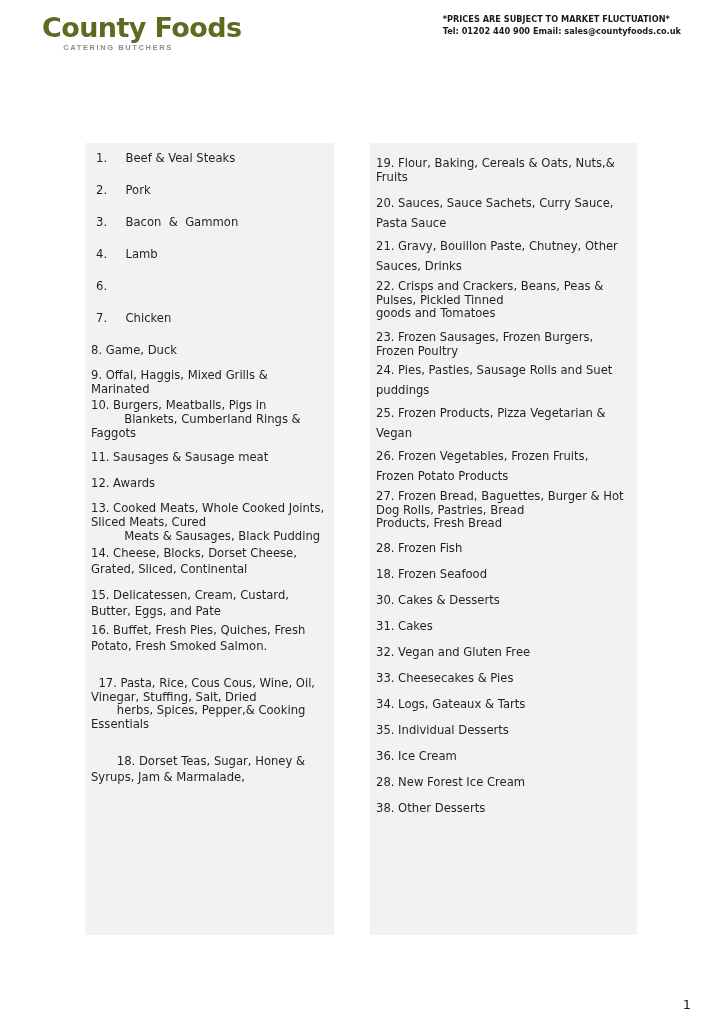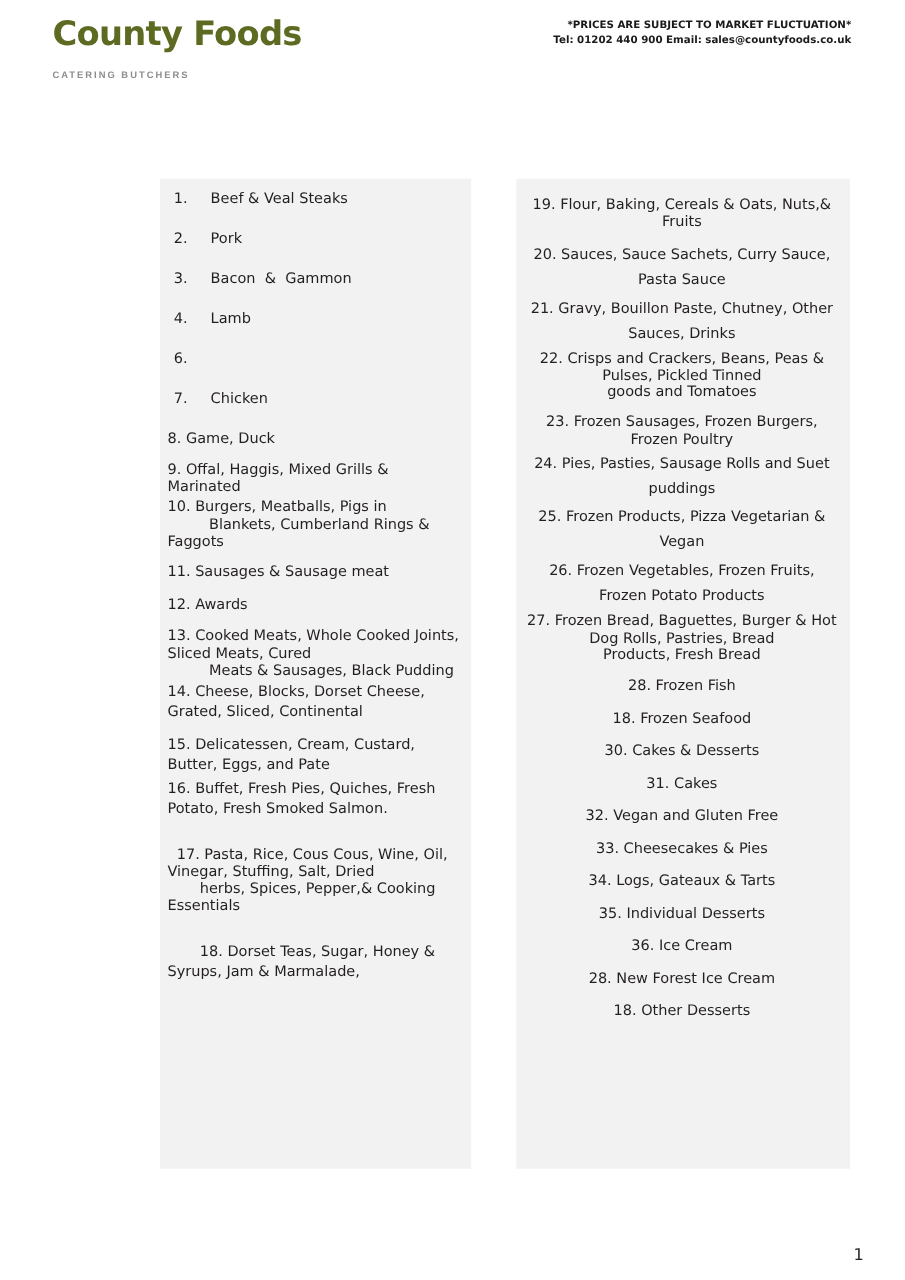--- a/index.html
+++ b/index.html
@@ -39,30 +39,30 @@
     letter-spacing: -0.6px;
     line-height: 1.05;
     white-space: nowrap;
   }
   .logo-sub {
     font-family: "Liberation Sans", sans-serif;
     font-size: 7.5px;
     font-weight: bold;
     color: #8d8d8d;
     letter-spacing: 1.6px;
-    text-align: left;
+    text-align: center;
     width: 152px;
-    margin-top: 13px;
+    margin-top: 1px;
     white-space: nowrap;
   }
   .header-notice {
     position: absolute;
     right: 18px;
     top: 14px;
-    text-align: right;
+    text-align: left;
     line-height: 1.45;
     margin-left: 28px;
   }
   .notice-line {
     font-family: "DejaVu Sans", sans-serif;
     font-size: 8.2px;
     font-weight: bold;
     color: #1a1a1a;
     white-space: nowrap;
   }
@@ -71,36 +71,34 @@
   .columns {
     position: absolute;
     top: 143px;
     left: 0;
     width: 724px;
   }
   .col {
     position: absolute;
     background: #f2f2f2;
     box-sizing: border-box;
-    margin-left: 43px;
   }
   .col-left {
     left: 85px;
     top: 0;
     width: 249px;
     height: 792px;
     padding: 8px 6px 10px 6px;
   }
   .col-right {
     left: 370px;
     top: 0;
     width: 267px;
     height: 792px;
     padding: 14px 8px 10px 6px;
-    text-align: center;
   }
 
   .entry {
     font-family: "DejaVu Sans", sans-serif;
     font-size: 11.6px;
     color: #231f20;
     line-height: 1.38;
     margin: 0 0 0 0;
     white-space: pre-wrap;
   }
@@ -186,18 +184,18 @@
       <p class="entry  gap-md">28. Frozen Fish</p>
       <p class="entry  gap-md">18. Frozen Seafood</p>
       <p class="entry  gap-md">30. Cakes &amp; Desserts</p>
       <p class="entry  gap-md">31. Cakes</p>
       <p class="entry  gap-md">32. Vegan and Gluten Free</p>
       <p class="entry  gap-md">33. Cheesecakes &amp; Pies</p>
       <p class="entry  gap-md">34. Logs, Gateaux &amp; Tarts</p>
       <p class="entry  gap-md">35. Individual Desserts</p>
       <p class="entry  gap-md">36. Ice Cream</p>
       <p class="entry  gap-md">28. New Forest Ice Cream</p>
-      <p class="entry  gap-none">18. Other Desserts</p>
+      <p class="entry  gap-none">38. Other Desserts</p>
     </div>
 
 </div>
 
 <div class="page-number">1</div>
 
 </body></html>

